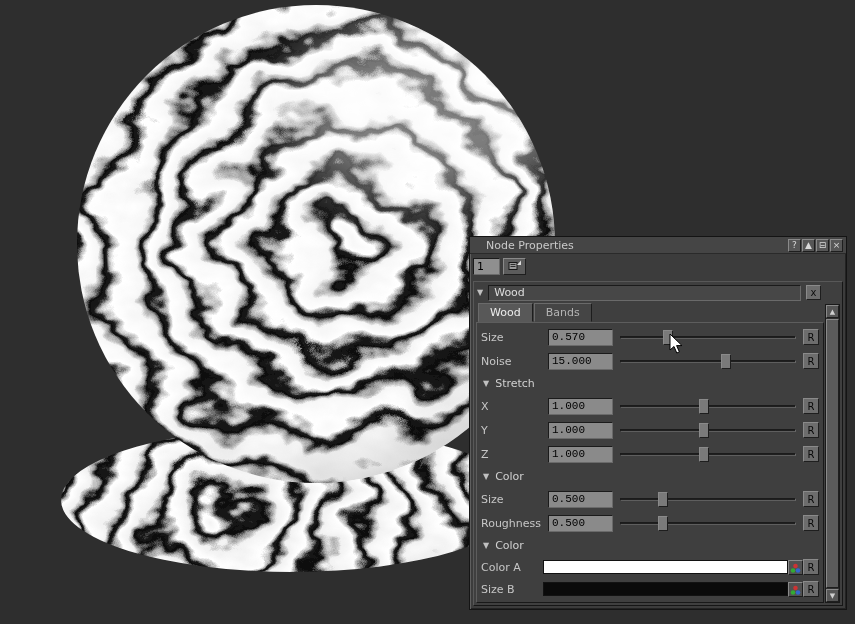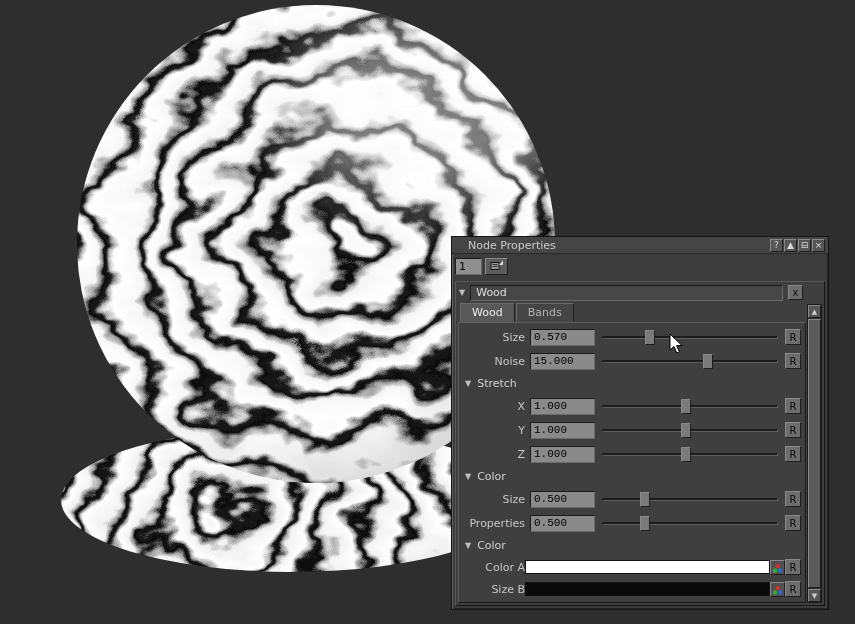--- a/index.html
+++ b/index.html
@@ -8,21 +8,21 @@
   #stage{position:relative;width:855px;height:624px;background:#2e2e2e;overflow:hidden}
 
   
   #preview{position:absolute;left:0;top:0}
 
   
   .raised{border:1px solid;border-color:#8a8a8a #1e1e1e #1e1e1e #8a8a8a}
   .sunken{border:1px solid;border-color:#1b1b1b #6a6a6a #6a6a6a #1b1b1b}
 
   
-  #panel{position:absolute;left:451px;top:236px;width:378px;height:374px;
+  #panel{position:absolute;left:469px;top:236px;width:378px;height:374px;
          background:#3c3c3c;border:1px solid #141414;
          box-shadow:inset 1px 1px 0 #5f5f5f, inset -1px -1px 0 #232323}
   .titlebar{height:17px;display:flex;align-items:center;padding:0 3px 0 16px;background:#454545;border-bottom:1px solid #2a2a2a}
   .titlebar .title{flex:1;color:#c9c9c9;font-size:11px;line-height:15px}
   .tb-btn{width:13px;height:13px;margin-left:1px;background:#565656;font-size:9px;line-height:11px;
           text-align:center;color:#d8d8d8;padding:0;font-family:inherit;cursor:default}
   .toolrow{height:25px;display:flex;align-items:center;gap:3px;padding:3px}
   .idx-field{width:27px;height:17px;background:#8f8f8f;color:#000;font-size:11px;padding:0 3px;font-family:inherit;outline:none}
   .tool-btn{width:23px;height:17px;background:#5c5c5c;padding:0 2px;font-family:inherit}
 
@@ -34,21 +34,21 @@
   .node-name{flex:1;height:16px;background:#474747;color:#dcdcdc;line-height:14px;padding:0 5px}
   .xbtn{width:15px;height:15px;background:#6d6d6d;color:#101010;font-size:10px;line-height:12px;text-align:center;padding:0;font-family:inherit}
 
   .tabs{display:flex;gap:1px;height:19px;margin:0 18px 0 4px;align-items:flex-end}
   .tab{padding:2px 11px 2px;background:#454545;color:#b4b4b4;border:1px solid;border-color:#6a6a6a #1d1d1d #454545 #6a6a6a;cursor:default}
   .tab.active{background:#585858;color:#ececec;border-bottom-color:#585858}
 
   .content{position:absolute;left:2px;right:18px;top:40px;bottom:2px;padding-top:2px;
            border:1px solid;border-color:#5d5d5d #191919 #191919 #5d5d5d;background:#3f3f3f;overflow:hidden}
   .row{display:flex;align-items:center;height:24px;padding:0 4px;gap:5px}
-  .lbl{width:62px;text-align:right;color:#c6c6c6;white-space:nowrap}
+  .lbl{width:62px;color:#c6c6c6;white-space:nowrap}
   .field{width:65px;height:17px;background:#8a8a8a;color:#000;font-size:11px;padding:0 3px;font-family:Liberation Mono, monospace;outline:none}
   .slider{position:relative;flex:1;height:17px}
   .track{position:absolute;left:2px;right:2px;top:7px;height:3px;background:#1f1f1f;border-bottom:1px solid #5e5e5e}
   .handle{position:absolute;top:1px;width:10px;height:15px;background:#7a7a7a}
   .rbtn{width:16px;height:16px;background:#6d6d6d;color:#0a0a0a;font-size:10px;line-height:13px;text-align:center;padding:0;font-family:inherit}
   .section{display:flex;align-items:center;height:21px;gap:6px;padding:0 6px;color:#d0d0d0}
   .crow{display:flex;align-items:center;height:22px;padding:0 4px;}
   .swatch{flex:1;height:14px;border:1px solid #121212}
   .cbtn{width:15px;height:15px;background:#515151;padding:1px}
 
@@ -220,21 +220,21 @@
           <span class="lbl">Size</span>
           <input class="field sunken" value="0.500" style="">
           <div class="slider">
             <div class="track sunken"></div>
             <div class="handle raised" style="left: calc(25% - 5px);"></div>
           </div>
           <button class="rbtn raised">R</button>
         </div>
 
         <div class="row">
-          <span class="lbl">Properties</span>
+          <span class="lbl">Roughness</span>
           <input class="field sunken" value="0.500" style="">
           <div class="slider">
             <div class="track sunken"></div>
             <div class="handle raised" style="left: calc(25% - 5px);"></div>
           </div>
           <button class="rbtn raised">R</button>
         </div>
 
         <div class="section">
           <span class="tri">▼</span>

